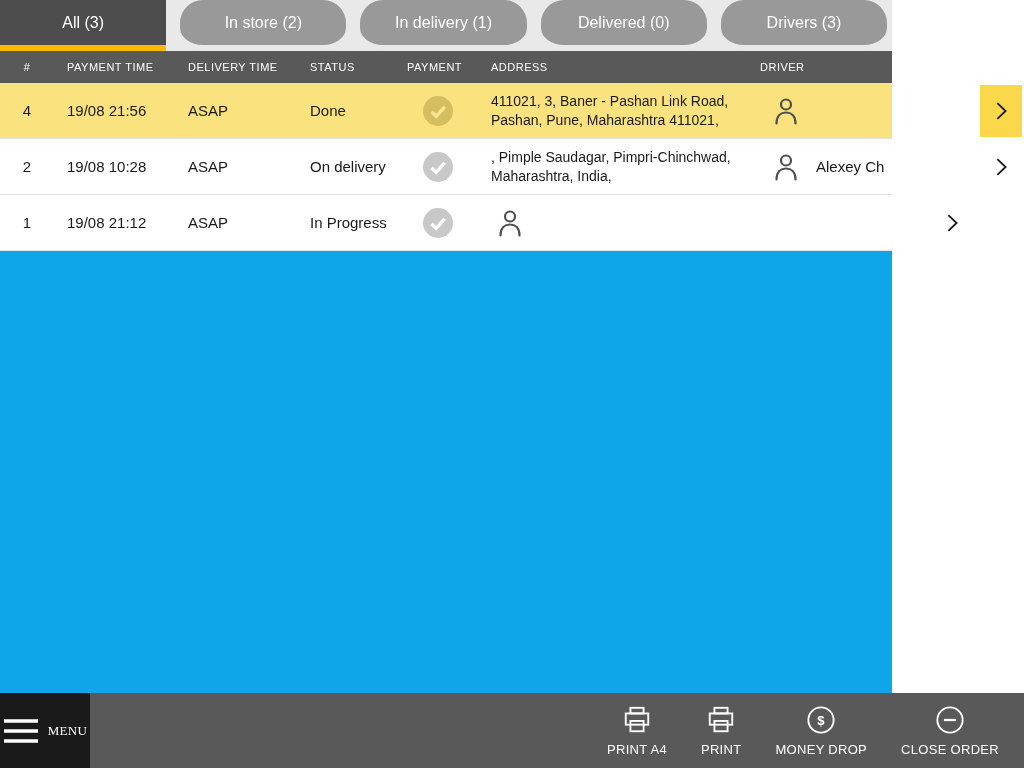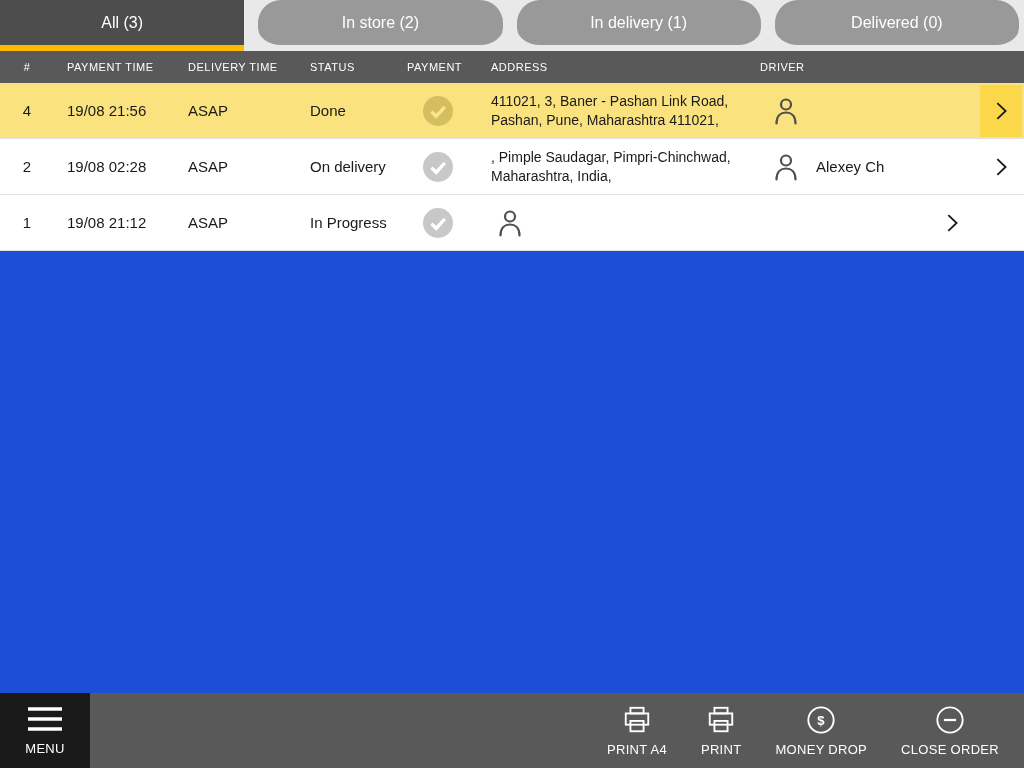--- a/index.html
+++ b/index.html
@@ -1,18 +1,18 @@
 <!DOCTYPE html>
 <html><head>
 <meta charset="utf-8">
 <style>
   * { margin:0; padding:0; box-sizing:border-box; }
   html,body { width:1024px; height:768px; background:#fff; overflow:hidden;
     font-family:"Liberation Sans", sans-serif; }
-  .app { position:relative; width:1024px; height:768px; background:#1d4ed8; }
+  .app { position:relative; width:892px; height:768px; background:#0ea5e9; }
 
   
   .tabbar { display:flex; height:51px; background:#E9E9E9; padding-right:5px; }
   .tab { flex:1; height:51px; display:flex; align-items:center; justify-content:center;
     background:#999999; color:#fff; font-size:16px; cursor:pointer;
     border-bottom:6px solid #E9E9E9; }
   .tab + .tab { margin-left:14px;border-radius:23px; }
   .tab.active { background:#4D4D4D; border-bottom-color:#FFB900; }
 
   
@@ -39,37 +39,38 @@
   .row.highlighted .chev-btn { background:#FBD84A; }
 
   .check-icon circle { fill:#C8C8C8; }
   .check-icon path { stroke:#FFFFFF; stroke-width:3.4; fill:none; }
   .row.highlighted .check-icon circle { fill:#D4BE5F; }
   .row.highlighted .check-icon path { stroke:#F8E690; }
 
   
   .bottombar { position:absolute; left:0; bottom:0; width:1024px; height:75px;
     background:#595959; display:flex; align-items:stretch; }
-  .menu-btn { width:90px; background:#1A1A1A; display:flex; flex-direction:column;
-    align-items:center; justify-content:center; gap:9px; cursor:pointer; }
+  .menu-btn { width:90px; background:#1A1A1A; display:flex; 
+    align-items:center; justify-content:center; gap:9px; cursor:pointer;font-family:Liberation Serif, serif; }
   .actions { margin-left:auto; display:flex; align-items:stretch; padding-right:8px; }
   .action { display:flex; flex-direction:column; align-items:center; justify-content:center;
     gap:7px; padding:0 17px; cursor:pointer; }
   .btn-label { color:#fff; font-size:13px; letter-spacing:0.3px; white-space:nowrap; }
 </style>
 </head>
 <body>
 
 <div class="app">
 
   <div class="tabbar">
     <div class="tab active">All (3)</div>
     <div class="tab">In store (2)</div>
     <div class="tab">In delivery (1)</div>
     <div class="tab">Delivered (0)</div>
+    <div class="tab">Drivers (3)</div>
   </div>
 
   <div class="grid thead">
     <div class="cell c-num">#</div>
     <div class="cell">PAYMENT TIME</div>
     <div class="cell">DELIVERY TIME</div>
     <div class="cell">STATUS</div>
     <div class="cell">PAYMENT</div>
     <div class="cell c-address">ADDRESS</div>
     <div class="cell c-driver">DRIVER</div>
@@ -99,21 +100,21 @@
       <span class="chev-btn">
         <svg width="22" height="24" viewBox="0 0 24 24">
             <path d="M8 3.5 L17 12 L8 20.5" stroke="#1A1A1A" stroke-width="2" fill="none"></path>
           </svg>
       </span>
     </div>
   </div>
 
   <div class="grid row">
     <div class="cell c-num">2</div>
-    <div class="cell">19/08 02:28</div>
+    <div class="cell">19/08 10:28</div>
     <div class="cell">ASAP</div>
     <div class="cell">On delivery</div>
     <div class="cell c-payment">
       <svg class="check-icon" width="30" height="30" viewBox="0 0 30 30">
           <circle cx="15" cy="15" r="15"></circle>
           <path d="M8.5 15.8 L13.2 20.3 L21.8 10.8"></path>
         </svg>
     </div>
     <div class="cell c-address">, Pimple Saudagar, Pimpri-Chinchwad, Maharashtra, India,</div>
     <div class="cell c-driver">

